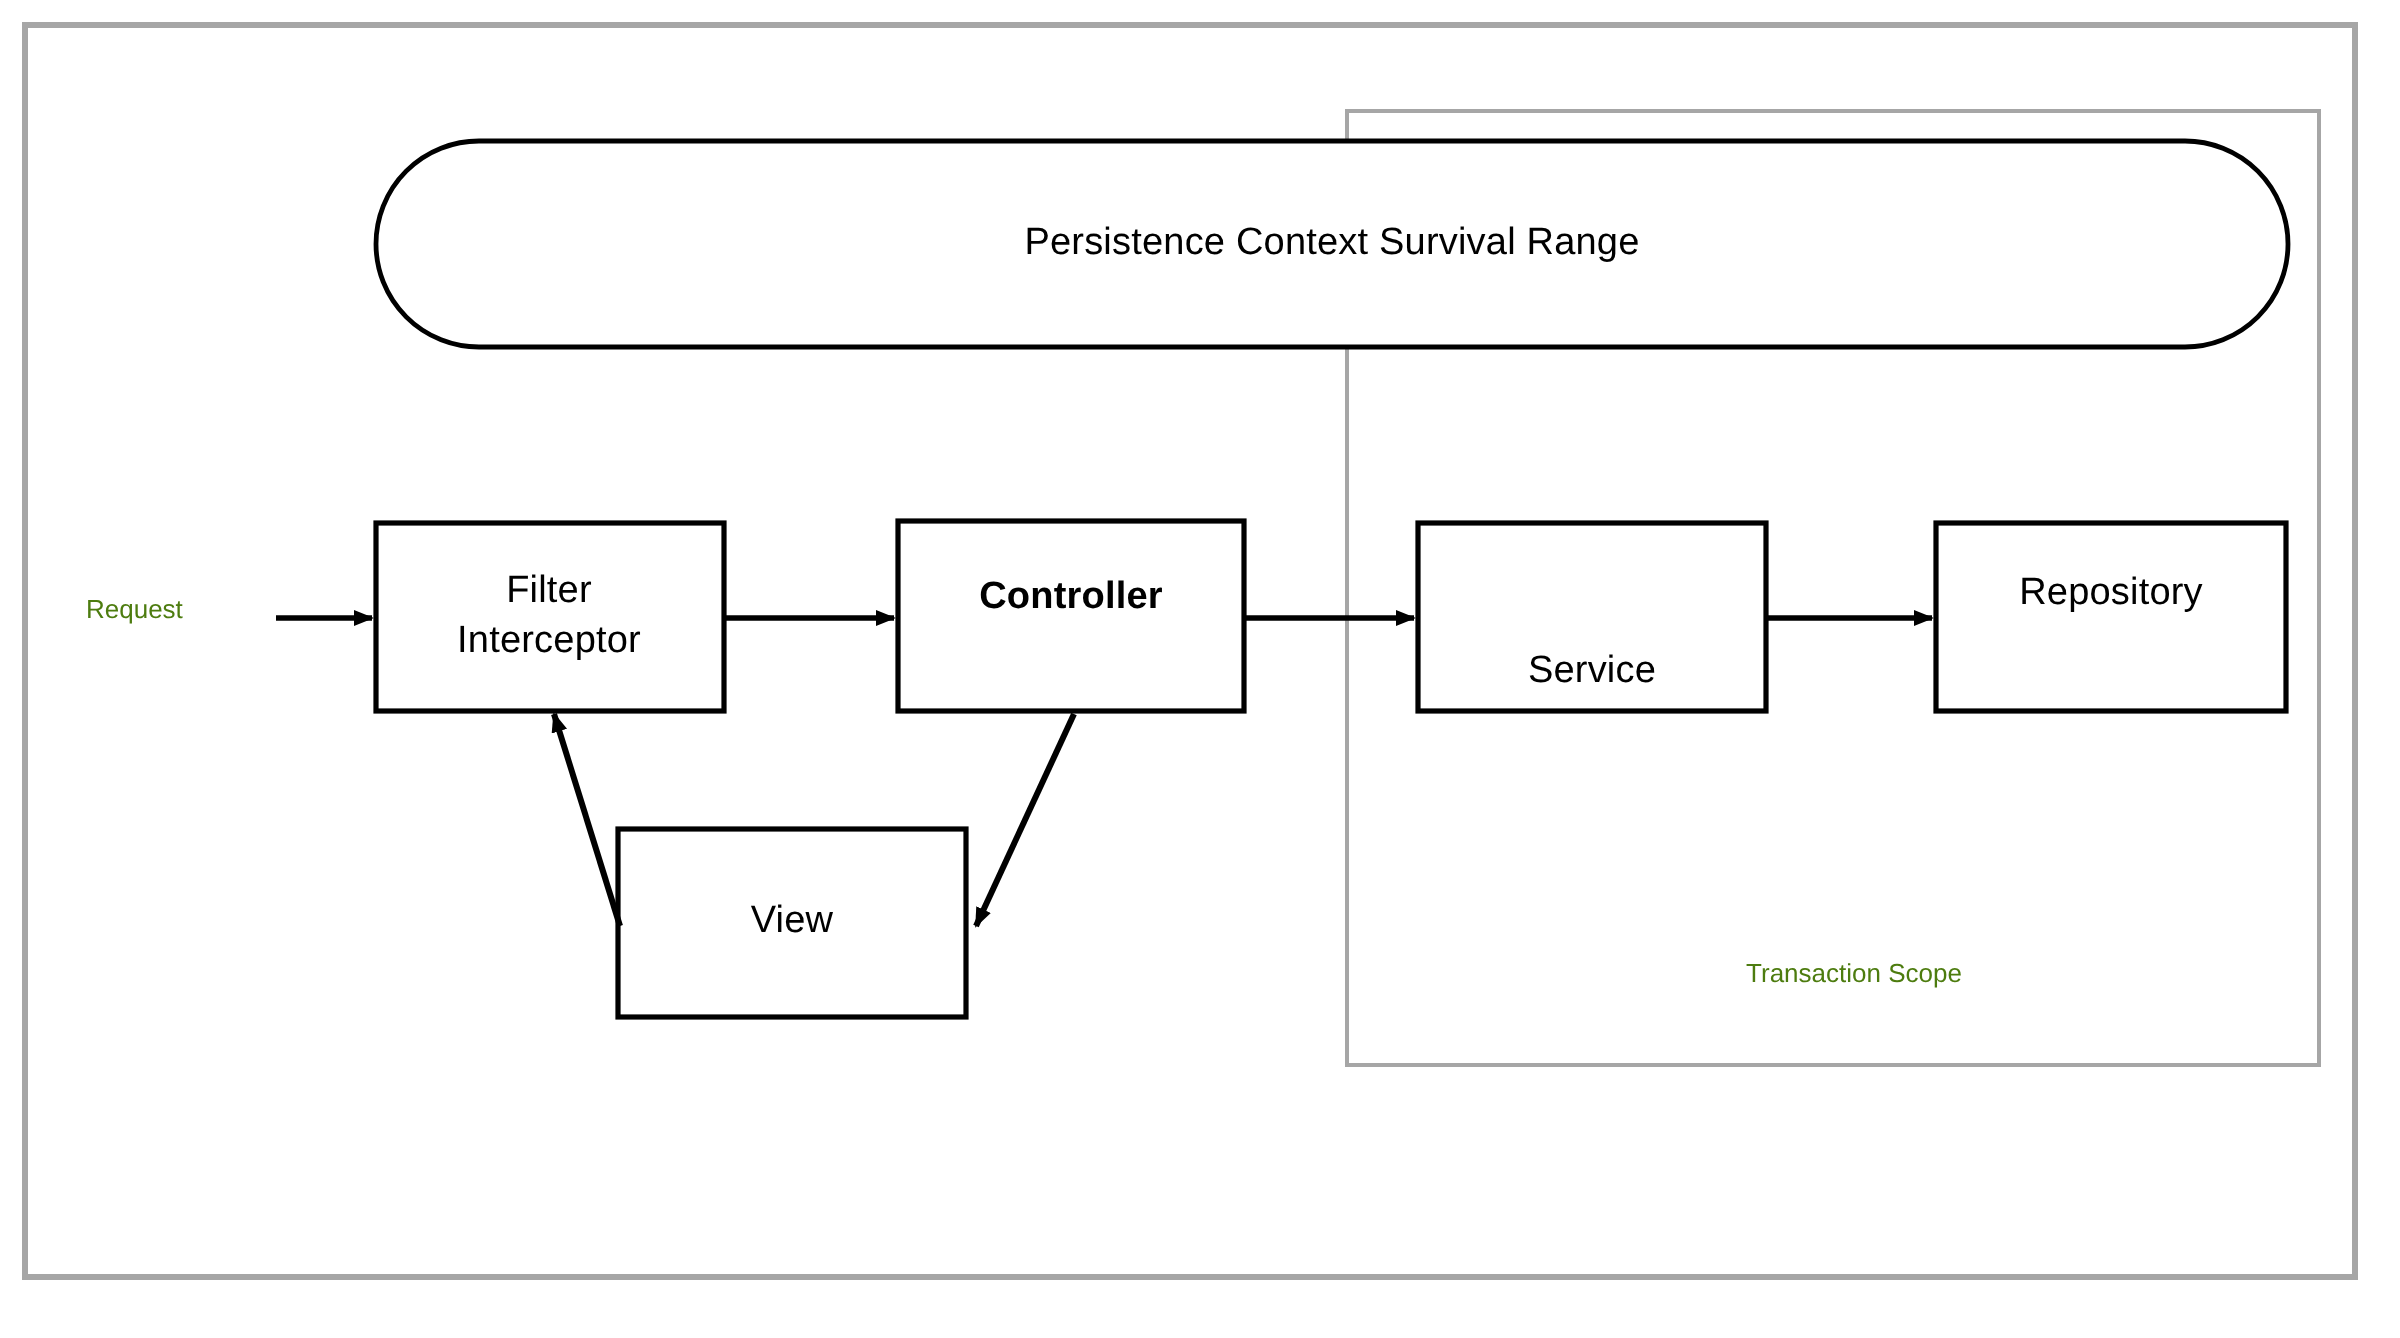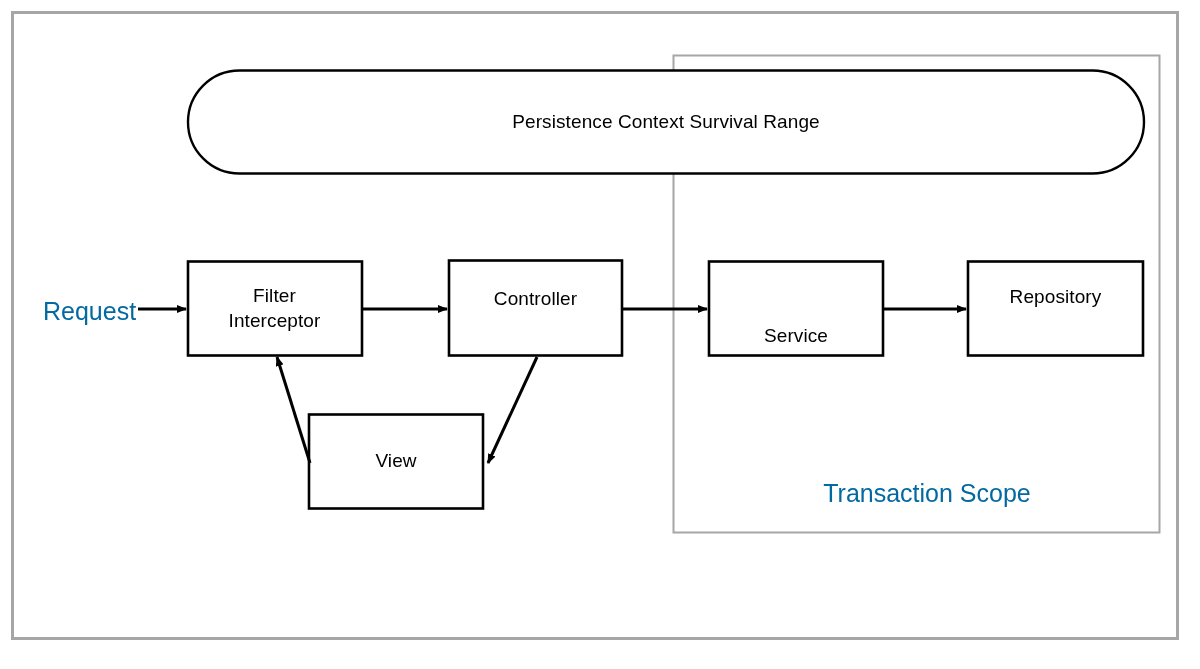--- a/index.html
+++ b/index.html
@@ -34,22 +34,22 @@
     text-align: center;
     font-size: 19px;
     color: #000000;
     line-height: 1.28;
     letter-spacing: 0.1px;
     white-space: pre-line;
     pointer-events: none;
   }
   .free-label {
     position: absolute;
-    font-size: 25px;
-    color: #0369a1;
+    font-size: 13px;
+    color: #4d7c0f;
     white-space: nowrap;
   }
   .center-label {
     transform: translateX(-50%);
     text-align: center;
   }
 </style>
 </head>
 <body>
 
@@ -88,21 +88,21 @@
     <line x1="537" y1="357" x2="488" y2="463" stroke="#000000" stroke-width="3" marker-end="url(#arrowhead-thin)"></line>
 
     <line x1="310" y1="463" x2="277" y2="357" stroke="#000000" stroke-width="3" marker-end="url(#arrowhead-thin)"></line>
   </svg>
 
   <div class="node-label" style="left:188px; top:70px; width:956px; height:104px;">Persistence Context Survival Range</div>
 
   <div class="node-label" style="left:188px; top:261px; width:173px; height:95px;">Filter
 Interceptor</div>
 
-  <div class="node-label" style="left:449px; top:260px; width:173px; height:78px;">Controller</div>
+  <div class="node-label" style="left:449px; top:260px; width:173px; height:78px;font-weight:bold;">Controller</div>
 
   <div class="node-label" style="left:709px; top:261px; width:174px; height:95px;margin-top:28px;">Service</div>
 
   <div class="node-label" style="left:968px; top:261px; width:175px; height:73px;">Repository</div>
 
   <div class="node-label" style="left:309px; top:414px; width:174px; height:95px;">View</div>
 
   <div class="free-label" style="left:43px; top:297px;">Request</div>
 
   <div class="free-label center-label" style="left:927px; top:479px;">Transaction Scope</div>

